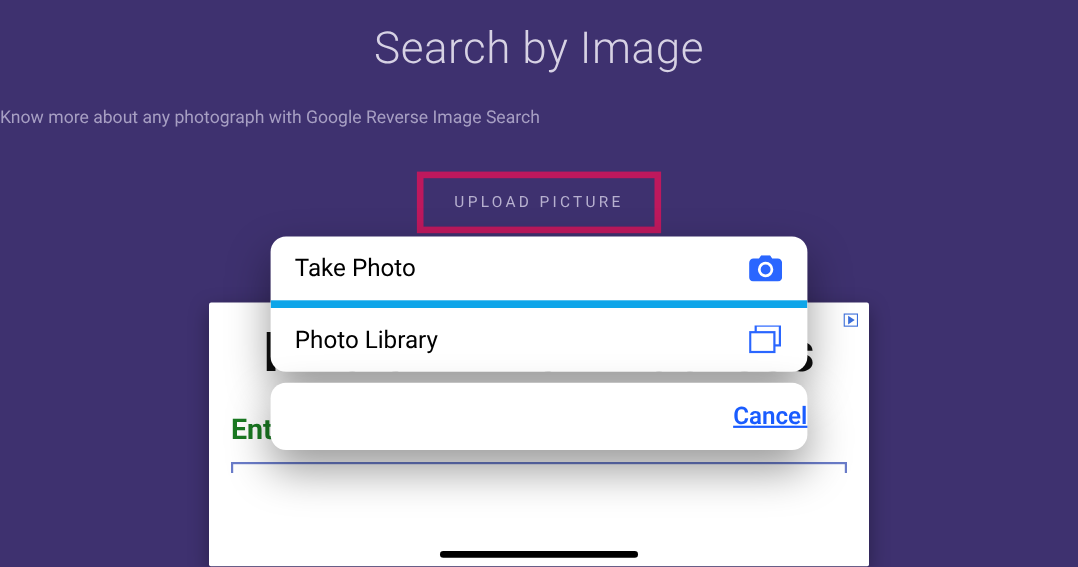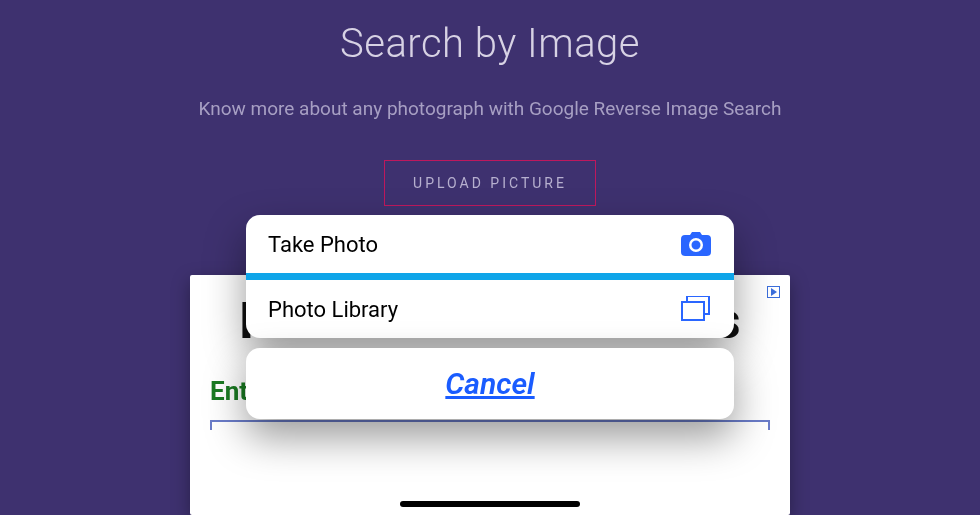--- a/index.html
+++ b/index.html
@@ -13,30 +13,29 @@
   }
   .page-title {
     text-align: center;
     color: #d7d2e4;
     font-size: 40px;
     font-weight: 300;
     padding-top: 20px;
     letter-spacing: 0.5px;
   }
   .page-subtitle {
-    text-align: center;
     color: #a79fc3;
-    font-size: 19px;
+    font-size: 16px;
     font-weight: 400;
     margin-top: 30px;
   }
   .upload-button {
     display: block;
     margin: 40px auto 0 auto;
-    border: 1px solid #be185d;
+    border: 6px solid #be185d;
     background: transparent;
     color: #b7b0cf;
     font-size: 14px;
     letter-spacing: 3px;
     padding: 14px 28px;
     font-family: inherit;
     cursor: pointer;
   }
 
   .ad-card {
@@ -135,28 +134,27 @@
     justify-content: center;
     color: #2a66ff;
   }
   .sheet-cancel-group {
     margin-top: 10px;
     background: #fff;
     border-radius: 14px;
     box-shadow: 0 18px 40px rgba(0,0,0,0.4);
   }
   .sheet-cancel {
-    text-align: center;
+    text-align: right;
     padding: 18px 0;
-    font-size: 30px;
+    font-size: 22px;
     font-weight: 600;
     color: #1a5cff;
     text-decoration: underline;
     cursor: pointer;
-    font-style: italic;
   }
   .dots span {
     display: inline-block;
     width: 7px; height: 7px;
     background: #2a66ff;
     border-radius: 50%;
     margin: 0 2px;
   }
 </style>
 </head>

